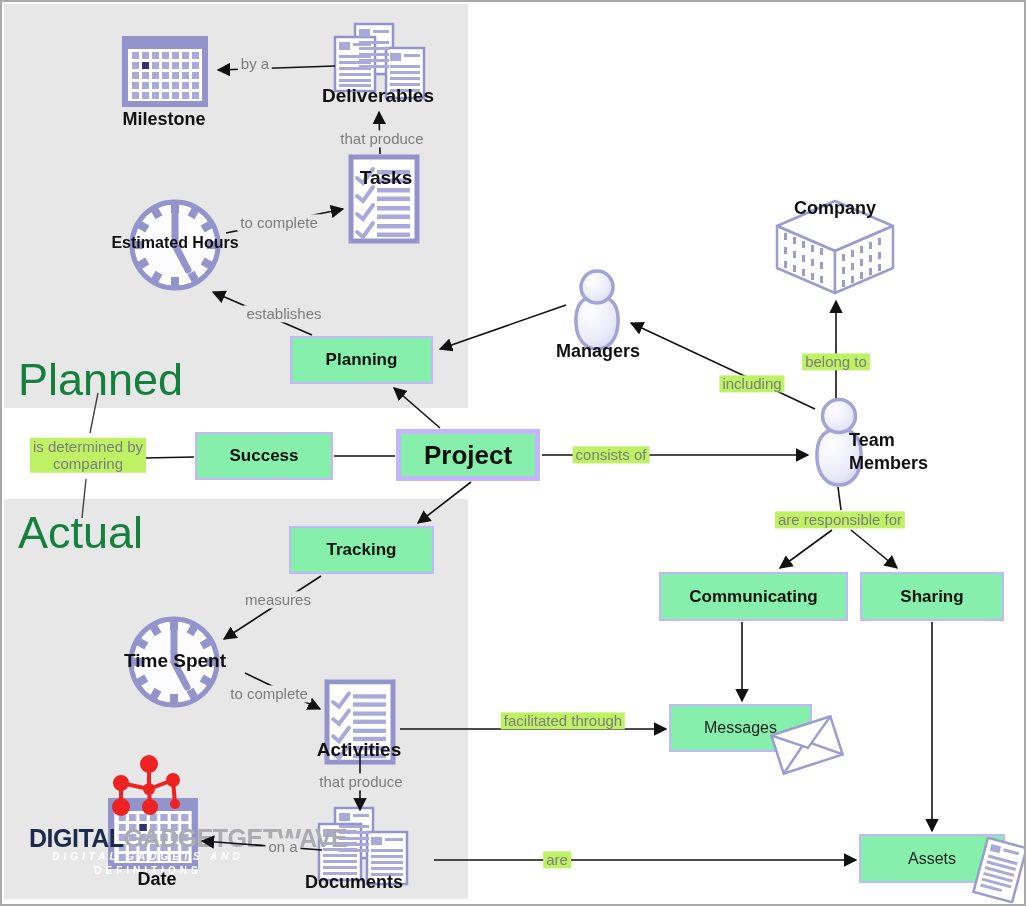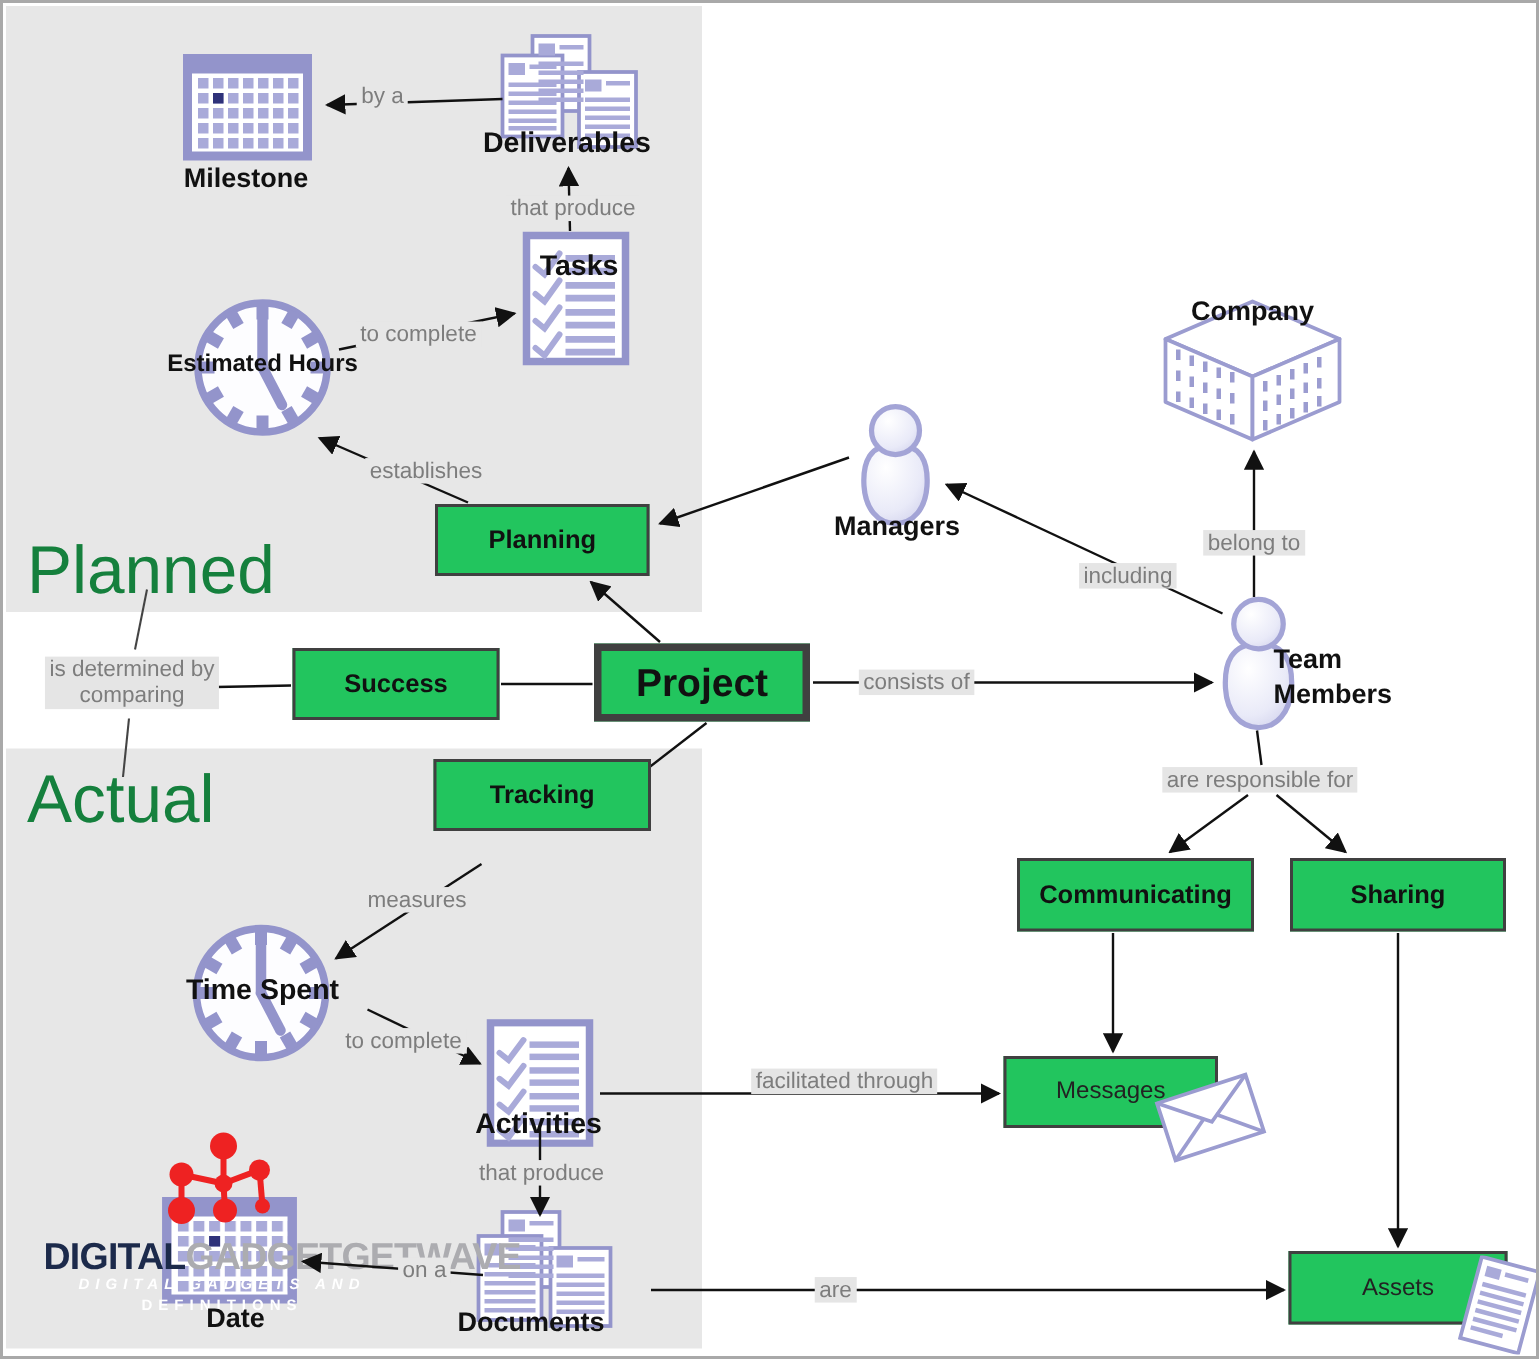--- a/index.html
+++ b/index.html
@@ -3,28 +3,28 @@
 <meta charset="utf-8">
 <style>
   html,body{margin:0;padding:0;background:#fff;font-family:"Liberation Sans",sans-serif;}
   #canvas{position:relative;width:1026px;height:906px;background:#fff;border:2px solid #a9a9a9;box-sizing:border-box;overflow:hidden;}
   .section{position:absolute;background:#e7e7e7;z-index:0;}
   .section-title{position:absolute;z-index:1;font-size:45px;color:#15803d;letter-spacing:0px;}
   .icon{position:absolute;z-index:2;}
   .icon-front{z-index:6;}
   .wm{position:absolute;z-index:3;}
   #edges{position:absolute;left:0;top:0;z-index:4;pointer-events:none;}
-  .node{position:absolute;z-index:5;background:#22c55e;border:2px solid #404040;display:flex;align-items:center;justify-content:center;font-weight:bold;font-size:17px;color:#111;box-sizing:border-box;}
+  .node{position:absolute;z-index:5;background:#86efac;border:2px solid #c4b5fd;display:flex;align-items:center;justify-content:center;font-weight:bold;font-size:17px;color:#111;box-sizing:border-box;}
   .node-main{border-width:5px;font-size:26px;}
   .node-plain{font-weight:normal;font-size:16px;color:#222;}
   .concept-label{position:absolute;z-index:5;font-weight:bold;font-size:18px;color:#111;white-space:nowrap;transform:translate(-50%,-50%);}
   .concept-left{transform:translate(0,-50%);}
   .edge-label{position:absolute;z-index:5;font-size:15px;color:#7d7d7d;white-space:nowrap;transform:translate(-50%,-50%);padding:0 3px;line-height:1.15;text-align:center;}
   .on-gray{background:#e7e7e7;}
-  .on-white{background:#e5e5e5;}
+  .on-white{background:#bef264;}
   .wm-brand{position:absolute;left:27px;top:822px;z-index:3;font-size:25px;font-weight:bold;letter-spacing:-0.5px;white-space:nowrap;}
   .wm-brand .b1{color:#1c2a4b;}
   .wm-brand .b2{color:#acacb0;}
   .wm-tagline{position:absolute;z-index:3;left:30px;width:232px;text-align:center;font-size:10px;font-weight:bold;color:#fff;letter-spacing:4px;white-space:nowrap;}
 </style>
 </head>
 <body>
 
 <div id="canvas">
 
@@ -328,22 +328,22 @@
     </g>
     <g stroke="#444" stroke-width="1.4" fill="none">
       <line x1="96" y1="391" x2="88" y2="431"></line>
       <line x1="84" y1="477" x2="80" y2="516"></line>
     </g>
   </svg>
 
   <div class="node" style="left:288px;top:334px;width:143px;height:48px;">Planning</div>
   <div class="node" style="left:193px;top:430px;width:138px;height:48px;">Success</div>
   <div class="node node-main" style="left:394px;top:427px;width:144px;height:52px;">Project</div>
-  <div class="node" style="left:287px;top:504px;width:145px;height:48px;">Tracking</div>
-  <div class="node" style="left:676px;top:570px;width:158px;height:49px;">Communicating</div>
+  <div class="node" style="left:287px;top:524px;width:145px;height:48px;">Tracking</div>
+  <div class="node" style="left:657px;top:570px;width:189px;height:49px;">Communicating</div>
   <div class="node" style="left:858px;top:570px;width:144px;height:49px;">Sharing</div>
   <div class="node node-plain" style="left:667px;top:702px;width:143px;height:48px;">Messages</div>
   <div class="node node-plain" style="left:857px;top:832px;width:146px;height:49px;">Assets</div>
 
   <div class="concept-label" style="left:162px;top:117px;">Milestone</div>
   <div class="concept-label" style="left:376px;top:94px;font-size:19px;">Deliverables</div>
   <div class="concept-label" style="left:384px;top:176px;font-size:19px;">Tasks</div>
   <div class="concept-label" style="left:173px;top:241px;font-size:16px;">Estimated Hours</div>
   <div class="concept-label" style="left:173px;top:659px;font-size:19px;">Time Spent</div>
   <div class="concept-label" style="left:357px;top:748px;font-size:19px;">Activities</div>

